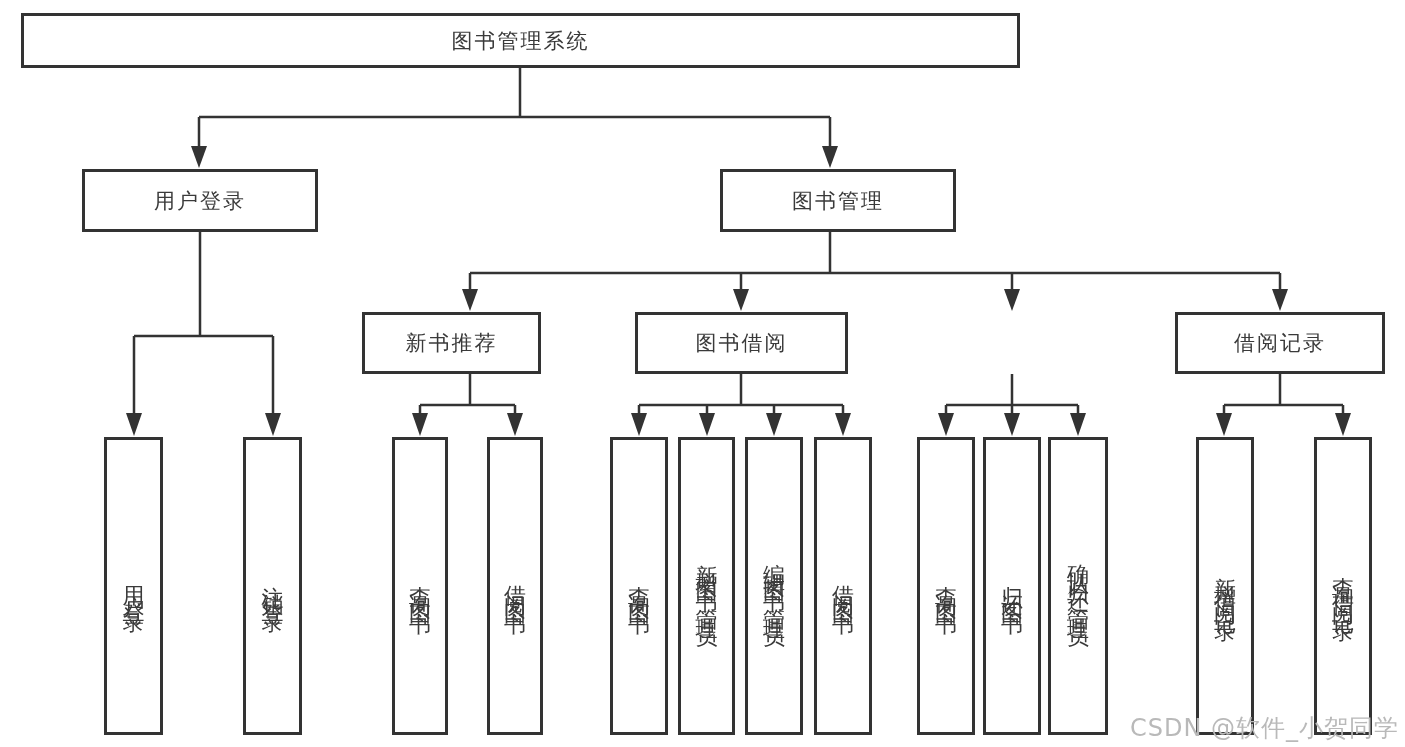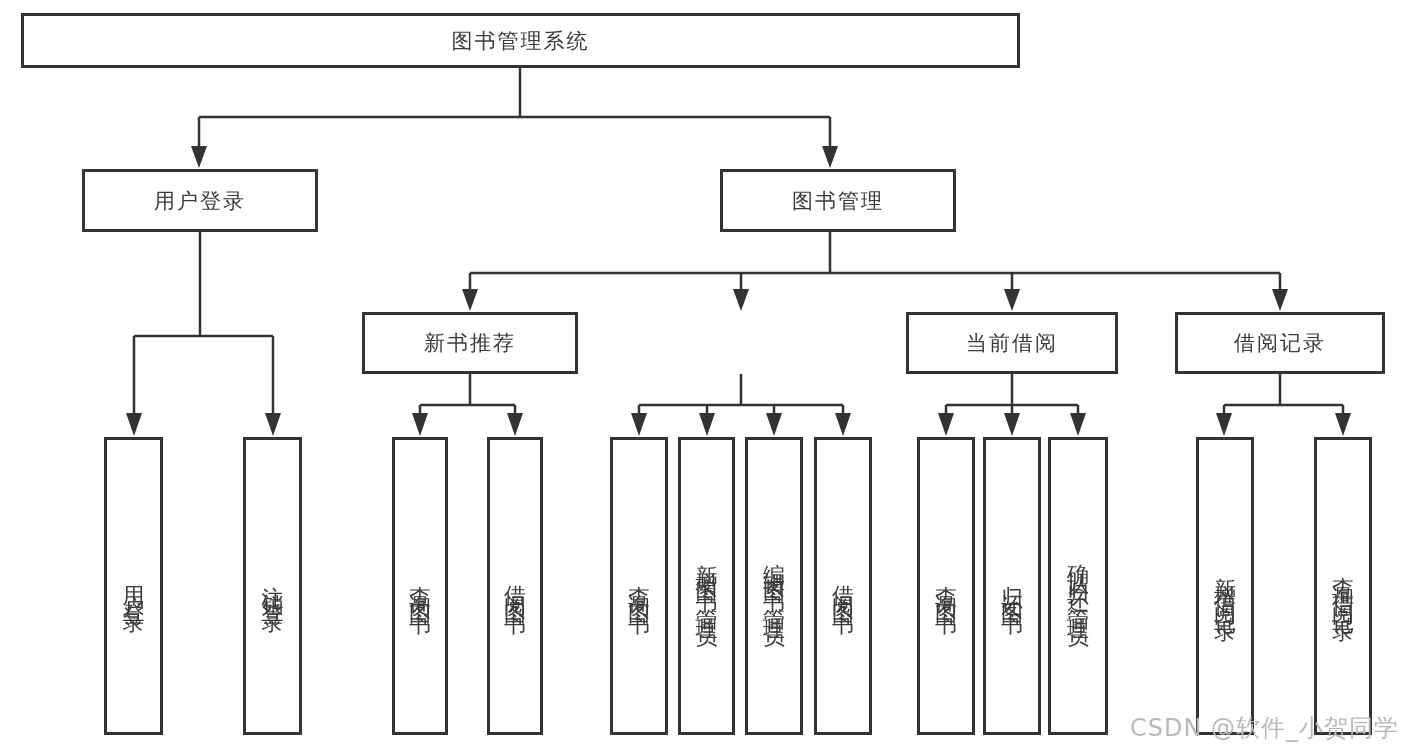--- a/index.html
+++ b/index.html
@@ -88,22 +88,22 @@
       <polygon points="1216,413 1232,413 1224,436"></polygon>
       <polygon points="1335,413 1351,413 1343,436"></polygon>
     </g>
   </svg>
 
   <div class="node hlabel" style="left:21px;top:13px;width:999px;height:55px;">图书管理系统</div>
 
   <div class="node hlabel" style="left:82px;top:169px;width:236px;height:63px;">用户登录</div>
   <div class="node hlabel" style="left:720px;top:169px;width:236px;height:63px;">图书管理</div>
 
-  <div class="node hlabel" style="left:362px;top:312px;width:216px;height:62px;">新书推荐</div>
-  <div class="node hlabel" style="left:906px;top:312px;width:212px;height:62px;">当前借阅</div>
+  <div class="node hlabel" style="left:362px;top:312px;width:179px;height:62px;">新书推荐</div>
+  <div class="node hlabel" style="left:635px;top:312px;width:213px;height:62px;">图书借阅</div>
   <div class="node hlabel" style="left:1175px;top:312px;width:210px;height:62px;">借阅记录</div>
 
   <div class="node leaf" style="left:104px;top:437px;width:59px;height:298px;">
     <span class="vtext">用户登录</span>
   </div>
   <div class="node leaf" style="left:243px;top:437px;width:59px;height:298px;">
     <span class="vtext">注销登录</span>
   </div>
 
   <div class="node leaf" style="left:392px;top:437px;width:56px;height:298px;">

